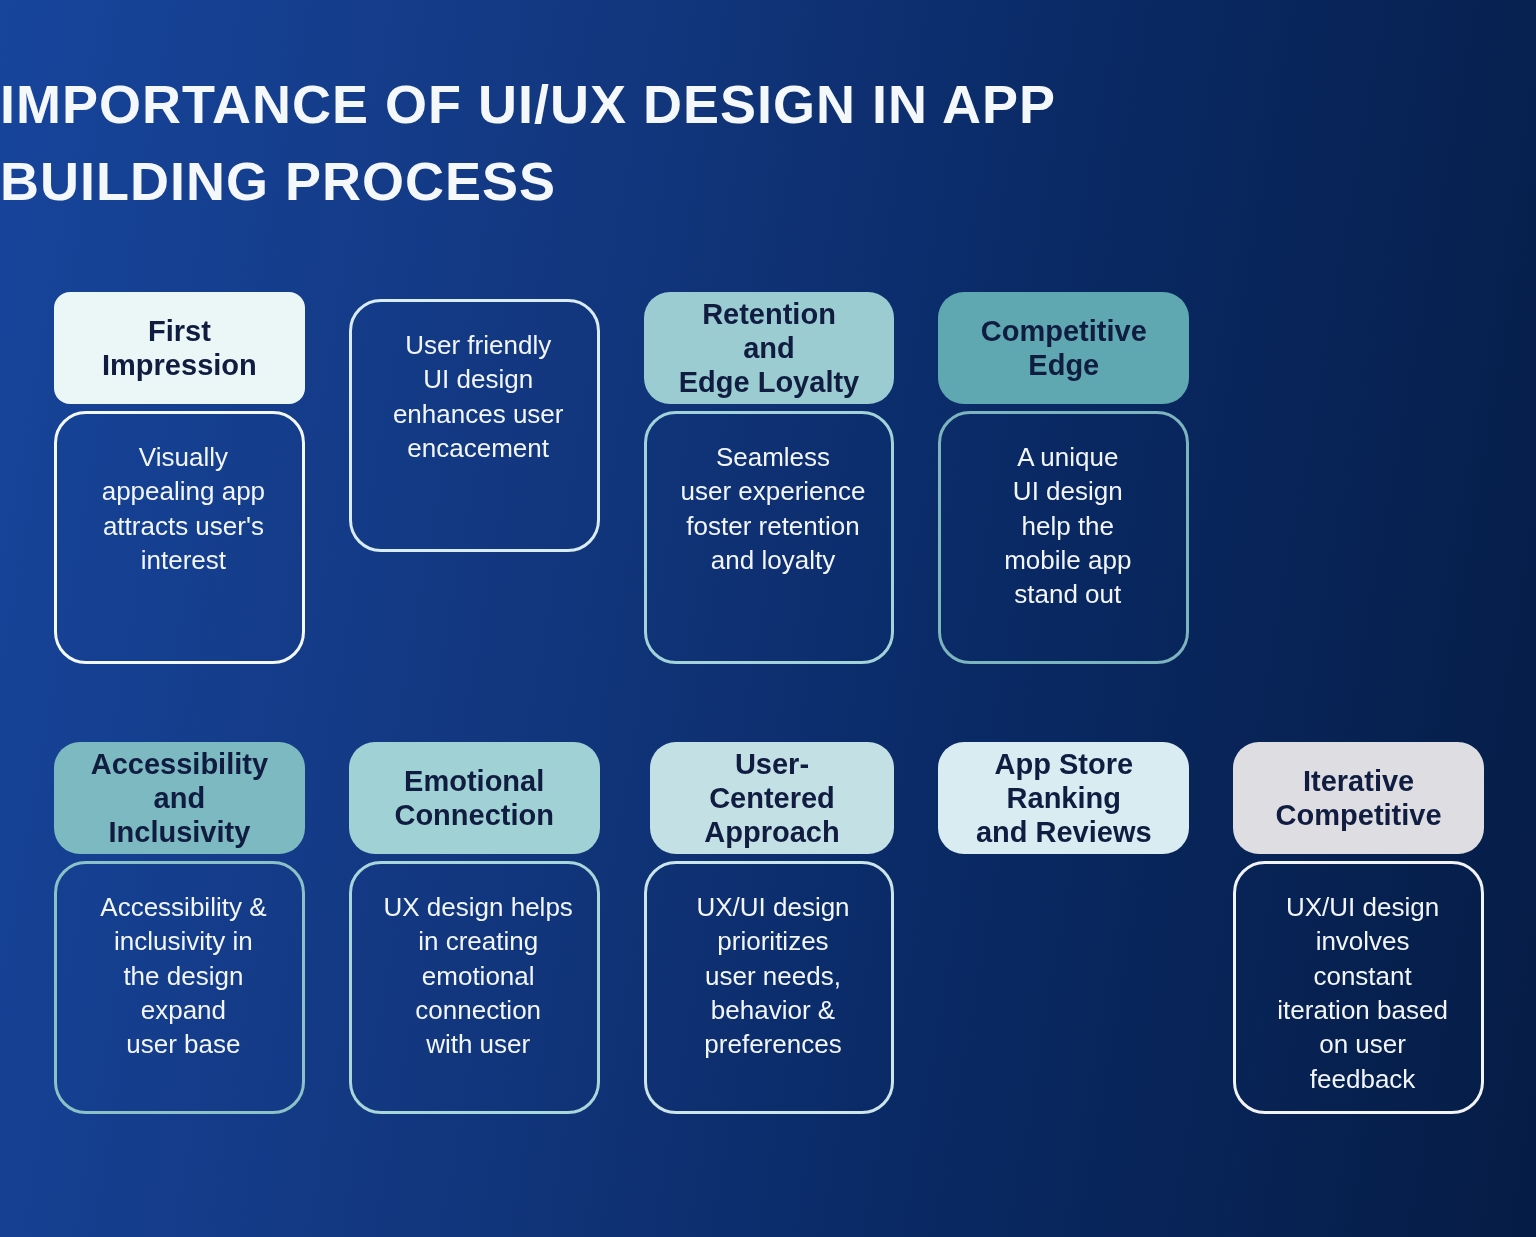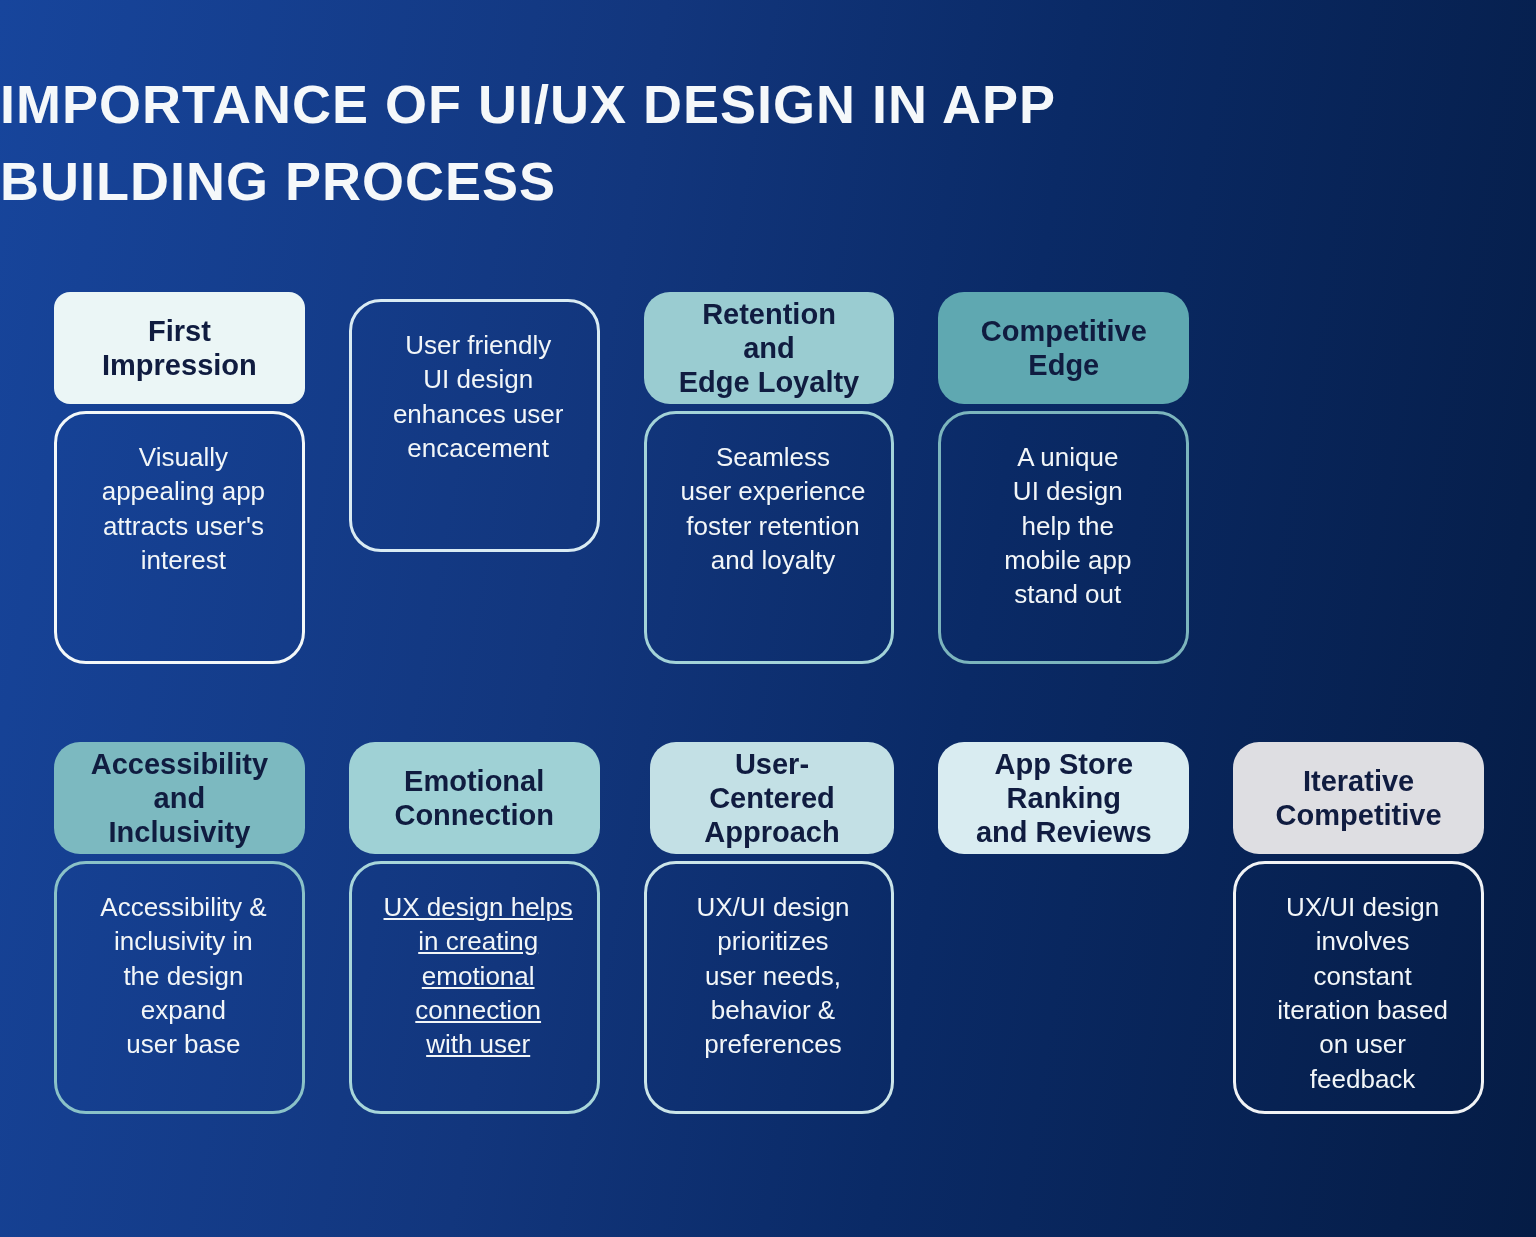--- a/index.html
+++ b/index.html
@@ -136,21 +136,21 @@
 the design
 expand
 user base</span>
       </div>
     </div>
     <div class="card">
       <div class="pill" style="background: rgb(159, 209, 213);">
         <span>Emotional
 Connection</span>
       </div>
-      <div class="box" style="border-color: rgb(168, 214, 218); text-decoration: underline;">
+      <div class="box" style="border-color: rgb(168, 214, 218);">
         <span>UX design helps
 in creating
 emotional
 connection
 with user</span>
       </div>
     </div>
     <div class="card">
       <div class="pill" style="background: rgb(195, 224, 229); margin-left: 6px;">
         <span>User-

